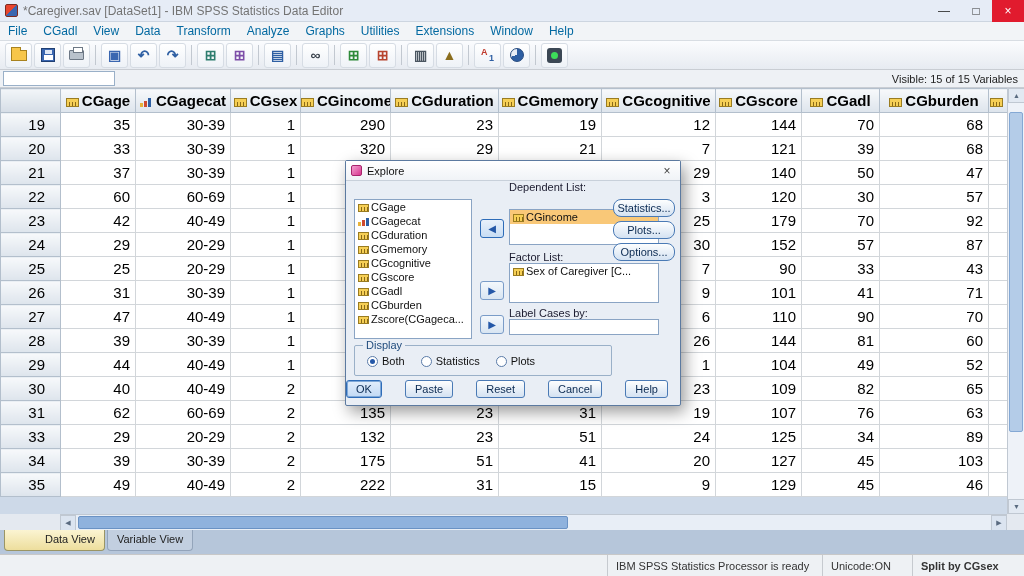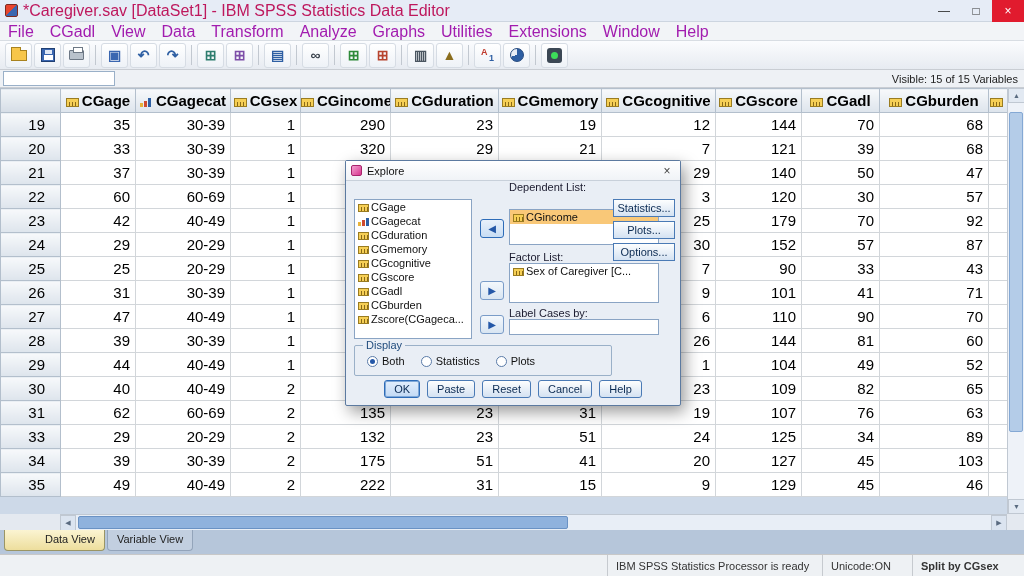--- a/index.html
+++ b/index.html
@@ -5,30 +5,30 @@
   * { box-sizing: border-box; margin: 0; padding: 0; }
   html,body { width:1024px; height:576px; overflow:hidden; }
   body { font-family:"Liberation Sans", sans-serif; background:#f0f0f0; }
   .app { position:relative; width:1024px; height:576px; background:#eef1f5; overflow:hidden; }
 
   
   .titlebar { position:absolute; left:0; top:0; width:1024px; height:22px; background:#e6ecf6;
     display:flex; align-items:center; padding-left:5px; border-bottom:1px solid #cdd5e0; }
   .appicon { width:13px; height:13px; border-radius:2px; margin-right:5px;
     background:linear-gradient(135deg,#e8452e 50%,#3a66b0 50%); border:1px solid #7d2a20; }
-  .wtitle { font-size:16px; color:#be185d; }
+  .wtitle { font-size:12px; color:#737373; }
   .wbtns { margin-left:auto; display:flex; height:22px; }
   .wbtn { width:32px; height:22px; display:flex; align-items:center; justify-content:center;
     font-size:12px; color:#333; cursor:default; }
   .wbtn.close { background:#e11b2e; color:#fff; }
 
   
   .menubar { position:absolute; left:0; top:22px; width:1024px; height:19px; background:#f2f4f7;
     display:flex; align-items:center; border-bottom:1px solid #d8dde3; }
-  .menu-item { font-size:16px; color:#a21caf; padding:0 8px; line-height:19px; }
+  .menu-item { font-size:12px; color:#0369a1; padding:0 8px; line-height:19px; }
 
   
   .toolbar { position:absolute; left:0; top:41px; width:1024px; height:29px;
     background:linear-gradient(#fbfcfe,#e7ebf1); border-bottom:1px solid #c9cdd3;
     display:flex; align-items:center; padding-left:4px; }
   .tb { width:27px; height:25px; border:1px solid #d6dce4; background:linear-gradient(#ffffff,#eef2f7);
     border-radius:3px; margin:0 1px; display:flex; align-items:center; justify-content:center; padding:0; }
   .tsep { width:1px; height:20px; background:#c2c8d0; margin:0 4px; }
   .tgly { font-size:14px; line-height:1; font-weight:bold; }
   .ti-folder { width:16px; height:11px; background:#f7c64a; border:1px solid #a8821e; position:relative; }
@@ -111,28 +111,28 @@
   .dlg-close { margin-left:auto; width:16px; text-align:center; color:#444; font-size:12px; }
   .varbox { position:absolute; left:8px; top:38px; width:118px; height:140px; background:#fff; border:1px solid #8aa4c4; overflow:hidden; }
   .lvitem { height:14px; line-height:14px; font-size:11px; padding-left:3px; white-space:nowrap; overflow:hidden; color:#111; }
   .lvitem.sel { background:#f9c878; }
   .arr { position:absolute; left:134px; width:24px; height:19px; font-size:10px; color:#2458a8;
     background:linear-gradient(#f4f8fc,#d8e5f2); border:1px solid #7a9cc8; border-radius:3px; padding:0; }
   .arr.hot { border-color:#2e6cb8; background:linear-gradient(#e8f1fb,#c8ddf4); }
   .fldlabel { position:absolute; left:163px; font-size:11px; color:#1a1a2e; }
   .fldbox { position:absolute; left:163px; width:150px; background:#fff; border:1px solid #8aa4c4; overflow:hidden; }
   .sbtn { position:absolute; left:267px; width:62px; height:18px; font-size:11px; color:#0a2a52;
-    background:linear-gradient(#fdfefe,#d4e2f2); border:1px solid #4a7ab5; border-radius:0; padding:0; }
+    background:linear-gradient(#fdfefe,#d4e2f2); border:1px solid #4a7ab5; border-radius:8px; padding:0; }
   .dispgrp { position:absolute; left:8px; top:184px; width:258px; height:31px; border:1px solid #9ab0c8; border-radius:2px; }
   .grplabel { position:absolute; top:-7px; left:8px; background:#e9eef5; padding:0 3px; font-size:11px; color:#1f4b7c; }
   .radrow { display:flex; align-items:center; padding:9px 0 0 12px; gap:16px; }
   .rad { display:inline-flex; align-items:center; gap:4px; font-size:11px; color:#111; }
   .rdot { width:11px; height:11px; border-radius:50%; border:1px solid #5a7ba8; background:#fff; position:relative; }
   .rdot.checked::after { content:""; position:absolute; top:2px; left:2px; width:5px; height:5px; border-radius:50%; background:#2458a8; }
-  .btnrow { position:absolute; left:0; right:0; top:219px; display:flex; justify-content:center; gap:7px; }
+  .btnrow { position:absolute; left:0; right:12px; top:219px; display:flex; justify-content:space-between; gap:7px; }
   .dbtn { height:18px; padding:0 9px; font-size:11px; color:#0a2a52;
     background:linear-gradient(#fdfefe,#d4e2f2); border:1px solid #4a7ab5; border-radius:3px; }
   .dbtn.default { background:linear-gradient(#e2eefc,#c2d9f4); border-color:#2e6cb8; box-shadow:0 0 0 1px #7fa8d8 inset; }
 </style>
 </head>
 <body>
 
 <div class="app">
 
   <div class="titlebar">

